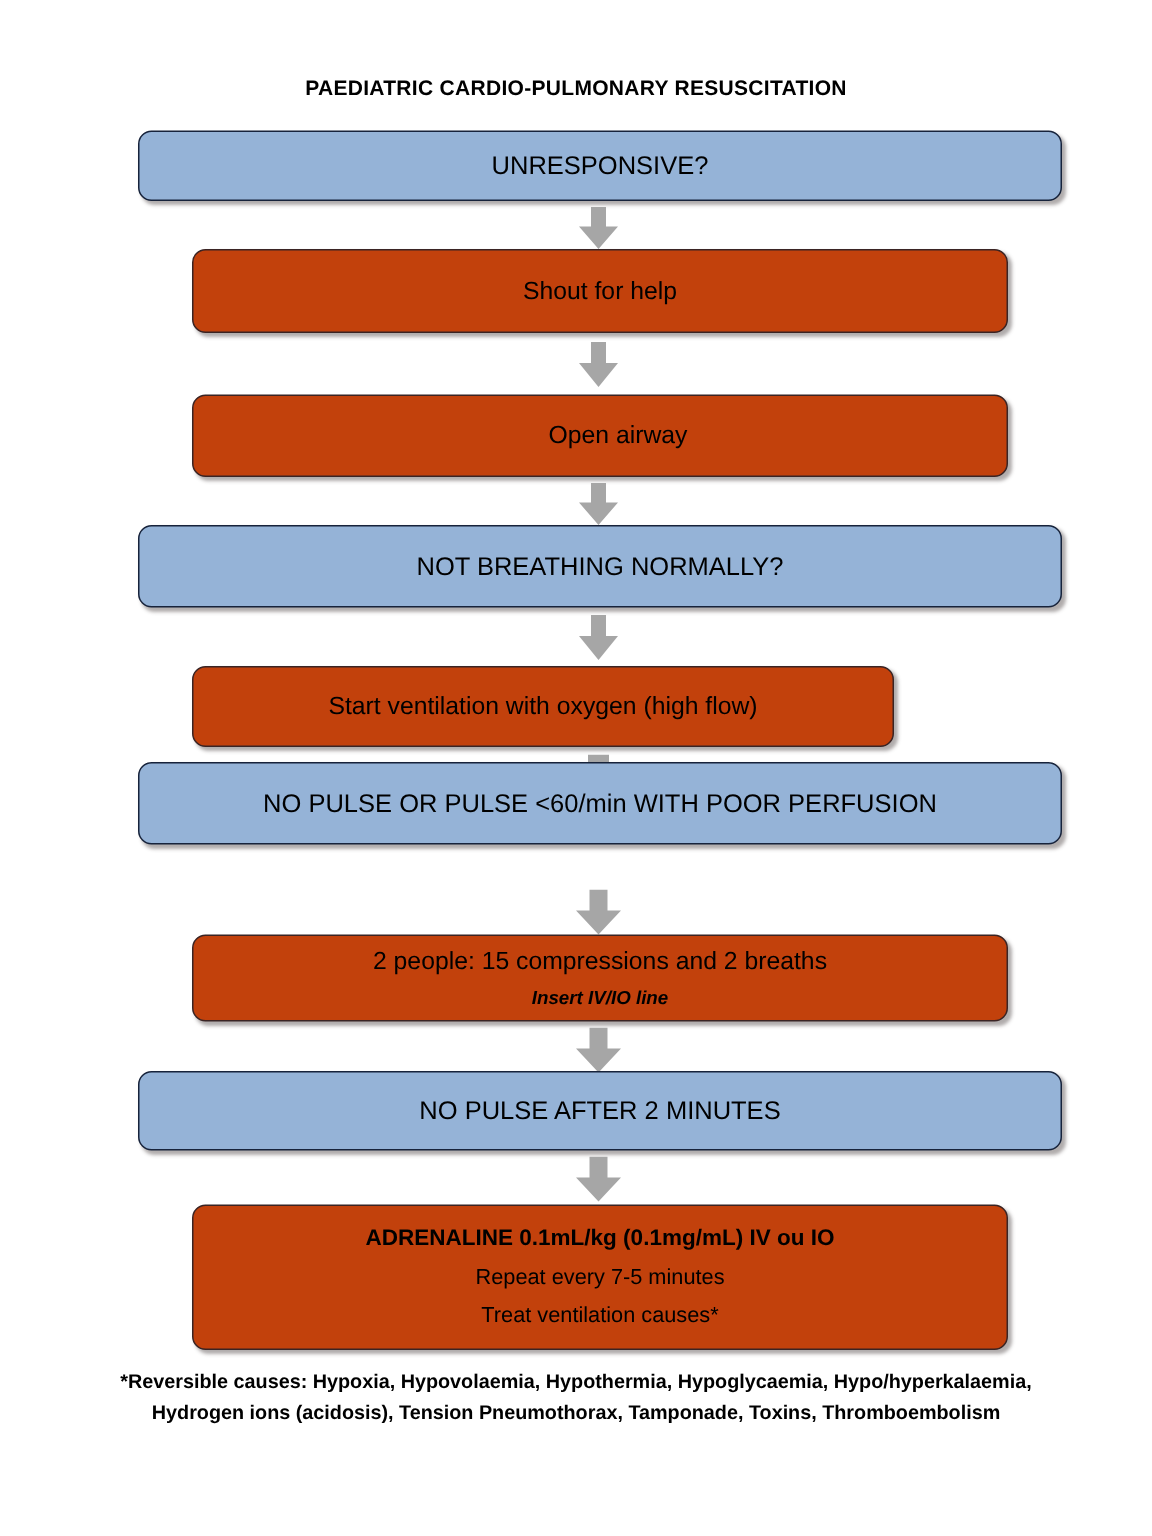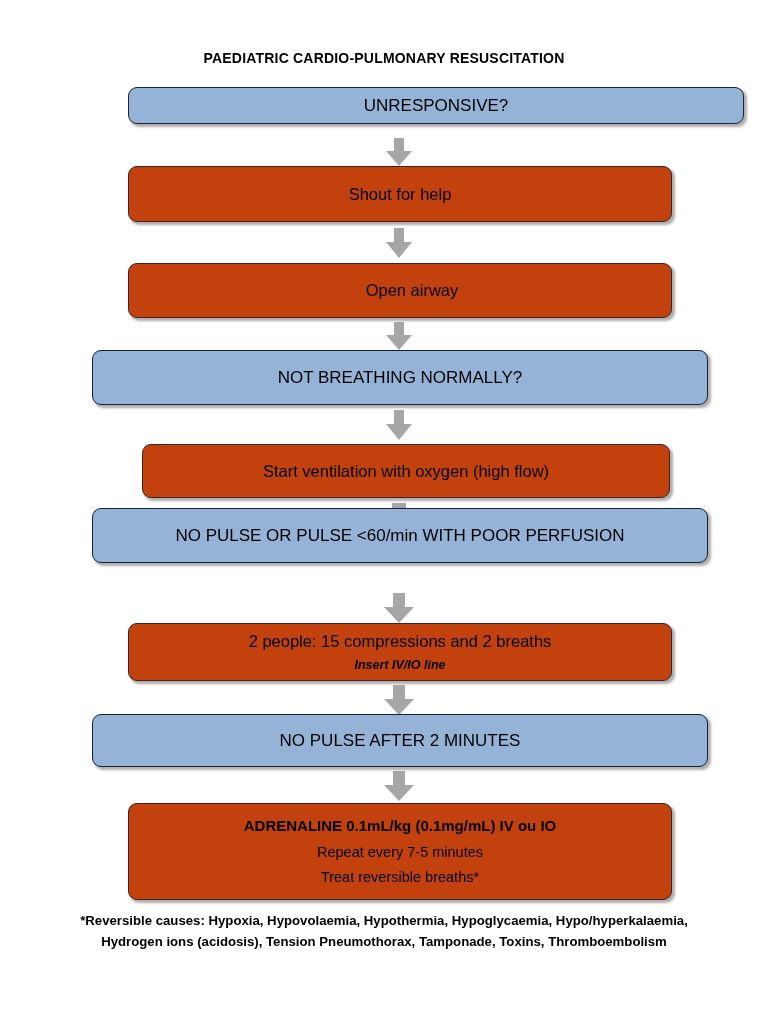--- a/index.html
+++ b/index.html
@@ -107,21 +107,21 @@
     color: #000;
   }
 </style>
 </head>
 <body>
 
 <div id="chart-root">
 
   <div class="title">PAEDIATRIC CARDIO-PULMONARY RESUSCITATION</div>
 
-  <div class="node blue" style="left:92px; top:87px; width:616px; height:37px;margin-left:36px;">
+  <div class="node blue" style="left:92px; top:87px; width:616px; height:47px;">
     <span class="node-line line-upper">UNRESPONSIVE?</span>
   </div>
 
   <svg class="arrow" style="left:384px; top:138px;" width="30" height="30" viewBox="0 0 30 30">
     <polygon points="10,0 20,0 20,13 28,13 15,28 2,13 10,13" fill="#a6a6a6"></polygon>
   </svg>
 
   <div class="node pink" style="left:128px; top:166px; width:544px; height:56px;">
     <span class="node-line line-normal">Shout for help</span>
   </div>
@@ -139,21 +139,21 @@
   </svg>
 
   <div class="node blue" style="left:92px; top:350px; width:616px; height:55px;">
     <span class="node-line line-upper">NOT BREATHING NORMALLY?</span>
   </div>
 
   <svg class="arrow" style="left:384px; top:410px;" width="30" height="32" viewBox="0 0 30 32">
     <polygon points="10,0 20,0 20,14 28,14 15,30 2,14 10,14" fill="#a6a6a6"></polygon>
   </svg>
 
-  <div class="node pink" style="left:128px; top:444px; width:528px; height:54px;margin-left:14px;">
+  <div class="node pink" style="left:128px; top:444px; width:468px; height:54px;">
     <span class="node-line line-normal">Start ventilation with oxygen (high flow)</span>
   </div>
 
   <svg class="arrow" style="left:381px; top:503px;" width="36" height="34" viewBox="0 0 36 34">
     <polygon points="11,0 25,0 25,15 34,15 18,32 2,15 11,15" fill="#a6a6a6"></polygon>
   </svg>
 
   <div class="node blue" style="left:92px; top:508px; width:616px; height:55px;">
     <span class="node-line line-upper">NO PULSE OR PULSE &lt;60/min WITH POOR PERFUSION</span>
   </div>
@@ -175,21 +175,21 @@
     <span class="node-line line-upper">NO PULSE AFTER 2 MINUTES</span>
   </div>
 
   <svg class="arrow" style="left:382px; top:771px;" width="34" height="32" viewBox="0 0 34 32">
     <polygon points="11,0 23,0 23,14 32,14 17,30 2,14 11,14" fill="#a6a6a6"></polygon>
   </svg>
 
   <div class="node pink" style="left:128px; top:803px; width:544px; height:97px;">
     <span class="node-line line-bold">ADRENALINE 0.1mL/kg (0.1mg/mL) IV ou IO</span>
     <span class="node-line line-sub">Repeat every 7-5 minutes</span>
-    <span class="node-line line-sub">Treat reversible breaths*</span>
+    <span class="node-line line-sub">Treat ventilation causes*</span>
   </div>
 
   <div class="footnote" style="top:932px;">
     <span>Hydrogen ions (acidosis), Tension Pneumothorax, Tamponade, Toxins, Thromboembolism</span>
   </div>
   <div class="footnote" style="top:911px;">
     <span>*Reversible causes: Hypoxia, Hypovolaemia, Hypothermia, Hypoglycaemia, Hypo/hyperkalaemia,</span>
   </div>
 
 </div>

